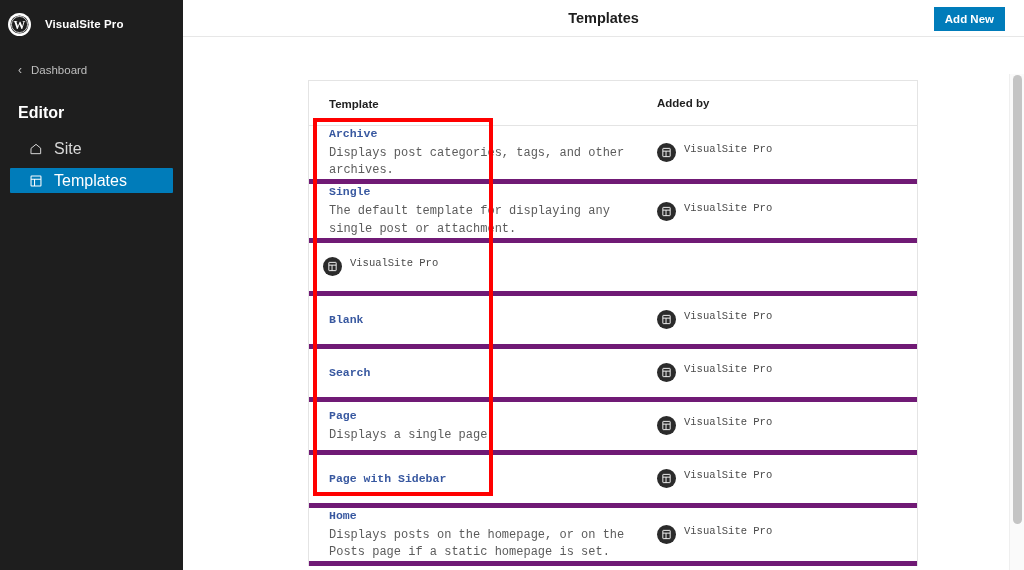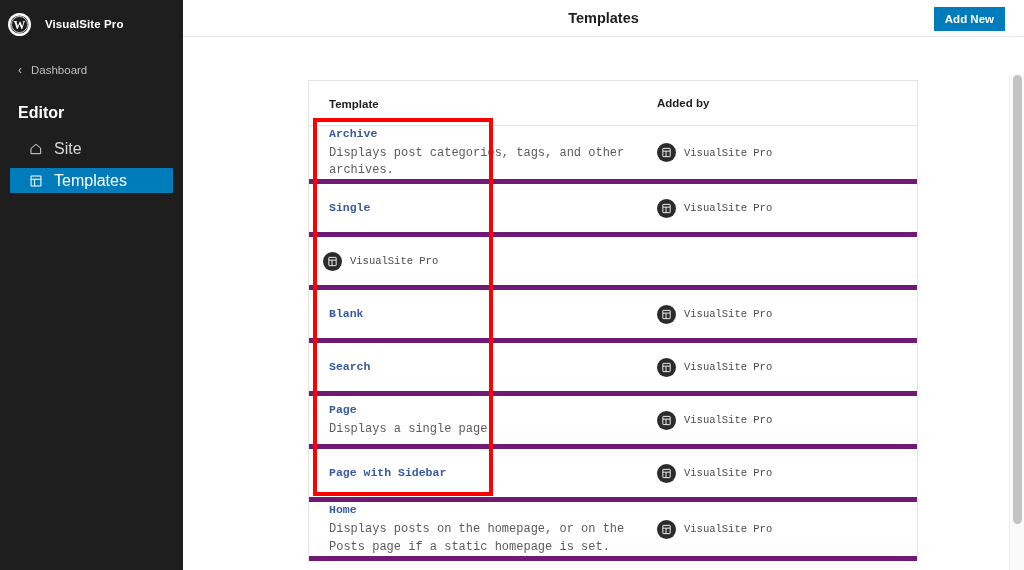--- a/index.html
+++ b/index.html
@@ -89,21 +89,21 @@
   .t-head {
     display: flex; height: 45px; align-items: center;
     border-bottom: 1px solid #e4e4e4;
   }
   .t-row {
     display: flex; min-height: 53px; align-items: center;
     border-bottom: 5px solid #701a75;
     font-family: Liberation Mono, monospace;
   }
   .col-template { width: 334px; flex: 0 0 334px; padding-left: 20px; }
-  .col-addedby  { flex: 1 1 auto; padding-left: 14px; display: flex; align-items: center; }
+  .col-addedby  { flex: 1 1 auto; padding-left: 14px; display: flex; align-items: flex-start; }
   .th {
     font-size: 11.5px; font-weight: bold; color: #1e1e1e;
   }
   .tpl-name {
     font-size: 11.5px; font-weight: bold; color: #3858a0;
     cursor: pointer; line-height: 1.45;
   }
   .tpl-desc {
     font-size: 12px; color: #5b5b5b; line-height: 1.45; margin-top: 2px;
     max-width: 300px;
@@ -211,20 +211,21 @@
                   <path d="M4 9h16M11 9v12"></path>
               </svg>
             </span>
             <span class="added-name">VisualSite Pro</span>
           </div>
         </div>
 
         <div class="t-row">
           <div class="col-template">
             <div class="tpl-name">Single</div>
+            <div class="tpl-desc">The default template for displaying any single post or attachment.</div>
           </div>
           <div class="col-addedby">
             <span class="avatar">
               <svg width="11" height="11" viewBox="0 0 24 24" fill="none" stroke="#ffffff" stroke-width="2">
                 <rect x="4" y="3" width="16" height="18" rx="1"></rect>
                   <path d="M4 9h16M11 9v12"></path>
               </svg>
             </span>
             <span class="added-name">VisualSite Pro</span>
           </div>

